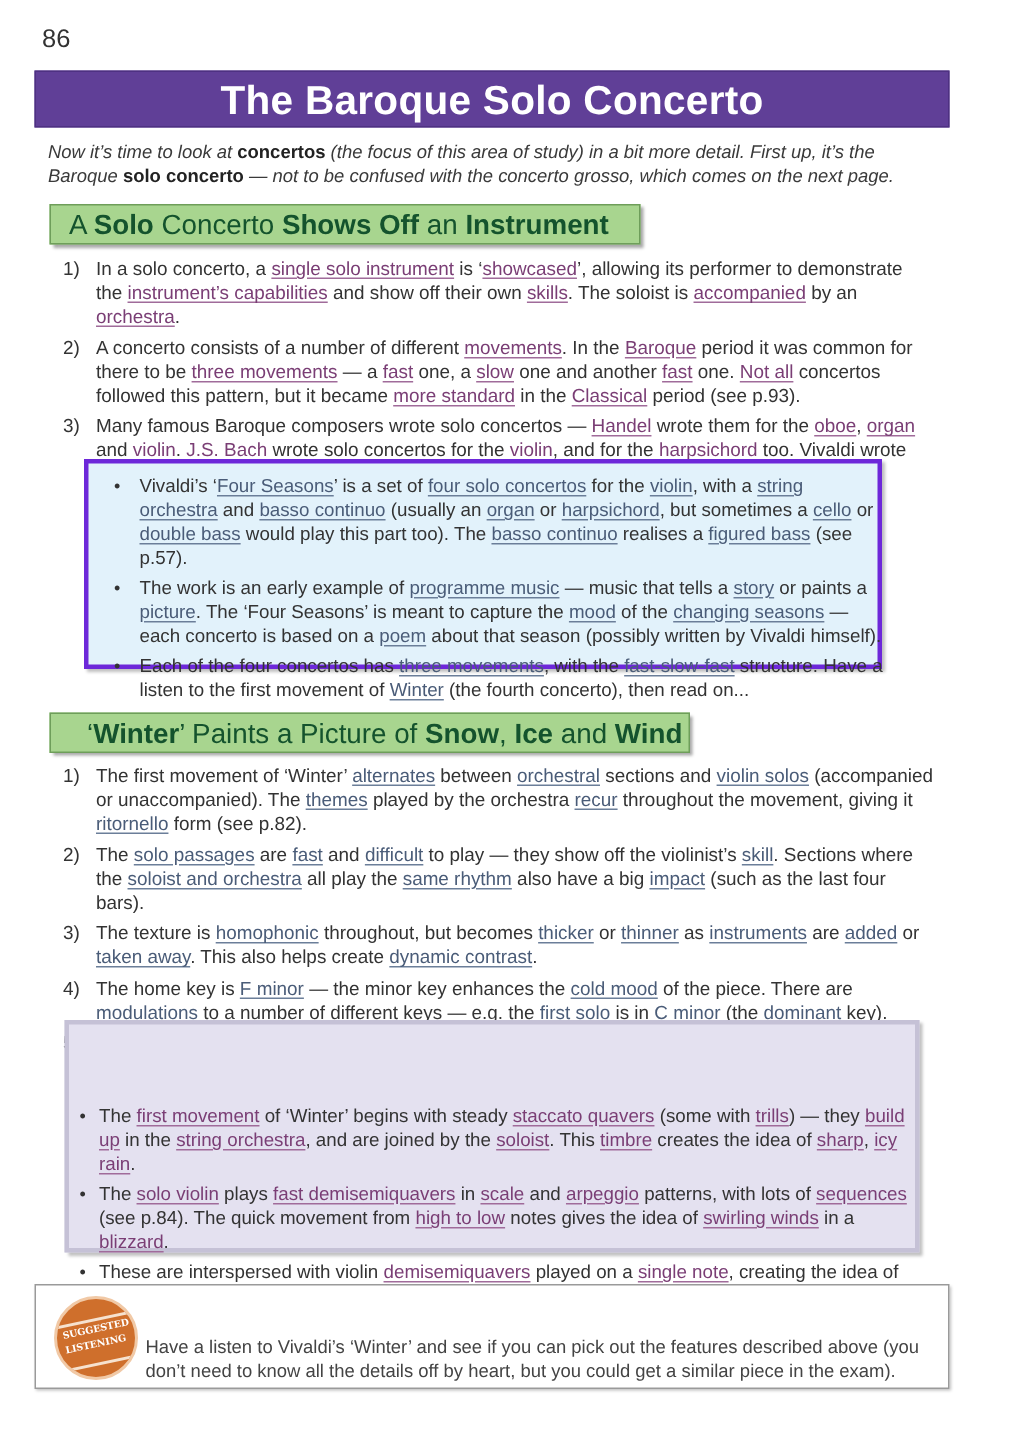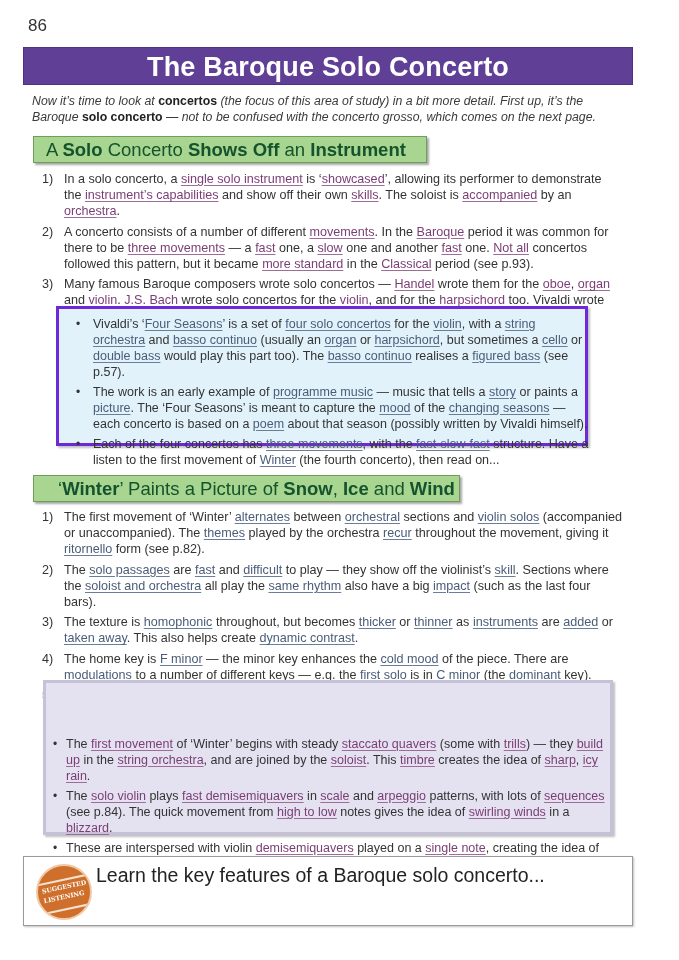--- a/index.html
+++ b/index.html
@@ -119,16 +119,16 @@
   </ul>
 </div>
 
 <div class="tip">
   <div class="badge">
     <div class="stripe" style="top:12px"></div>
     <div class="t1">SUGGESTED</div>
     <div class="t2">LISTENING</div>
     <div class="stripe" style="top:42px"></div>
   </div>
-  <div class="tip-title">Learn the key features of a Baroque solo concerto...</div>
+  <div class="tip-body">Have a listen to Vivaldi’s ‘Winter’ and see if you can pick out the features described above (you don’t need to know all the details off by heart, but you could get a similar piece in the exam).</div>
 </div>
 
 <div class="footer">Section Six — The Concerto Through Time</div>
 
 </body></html>

